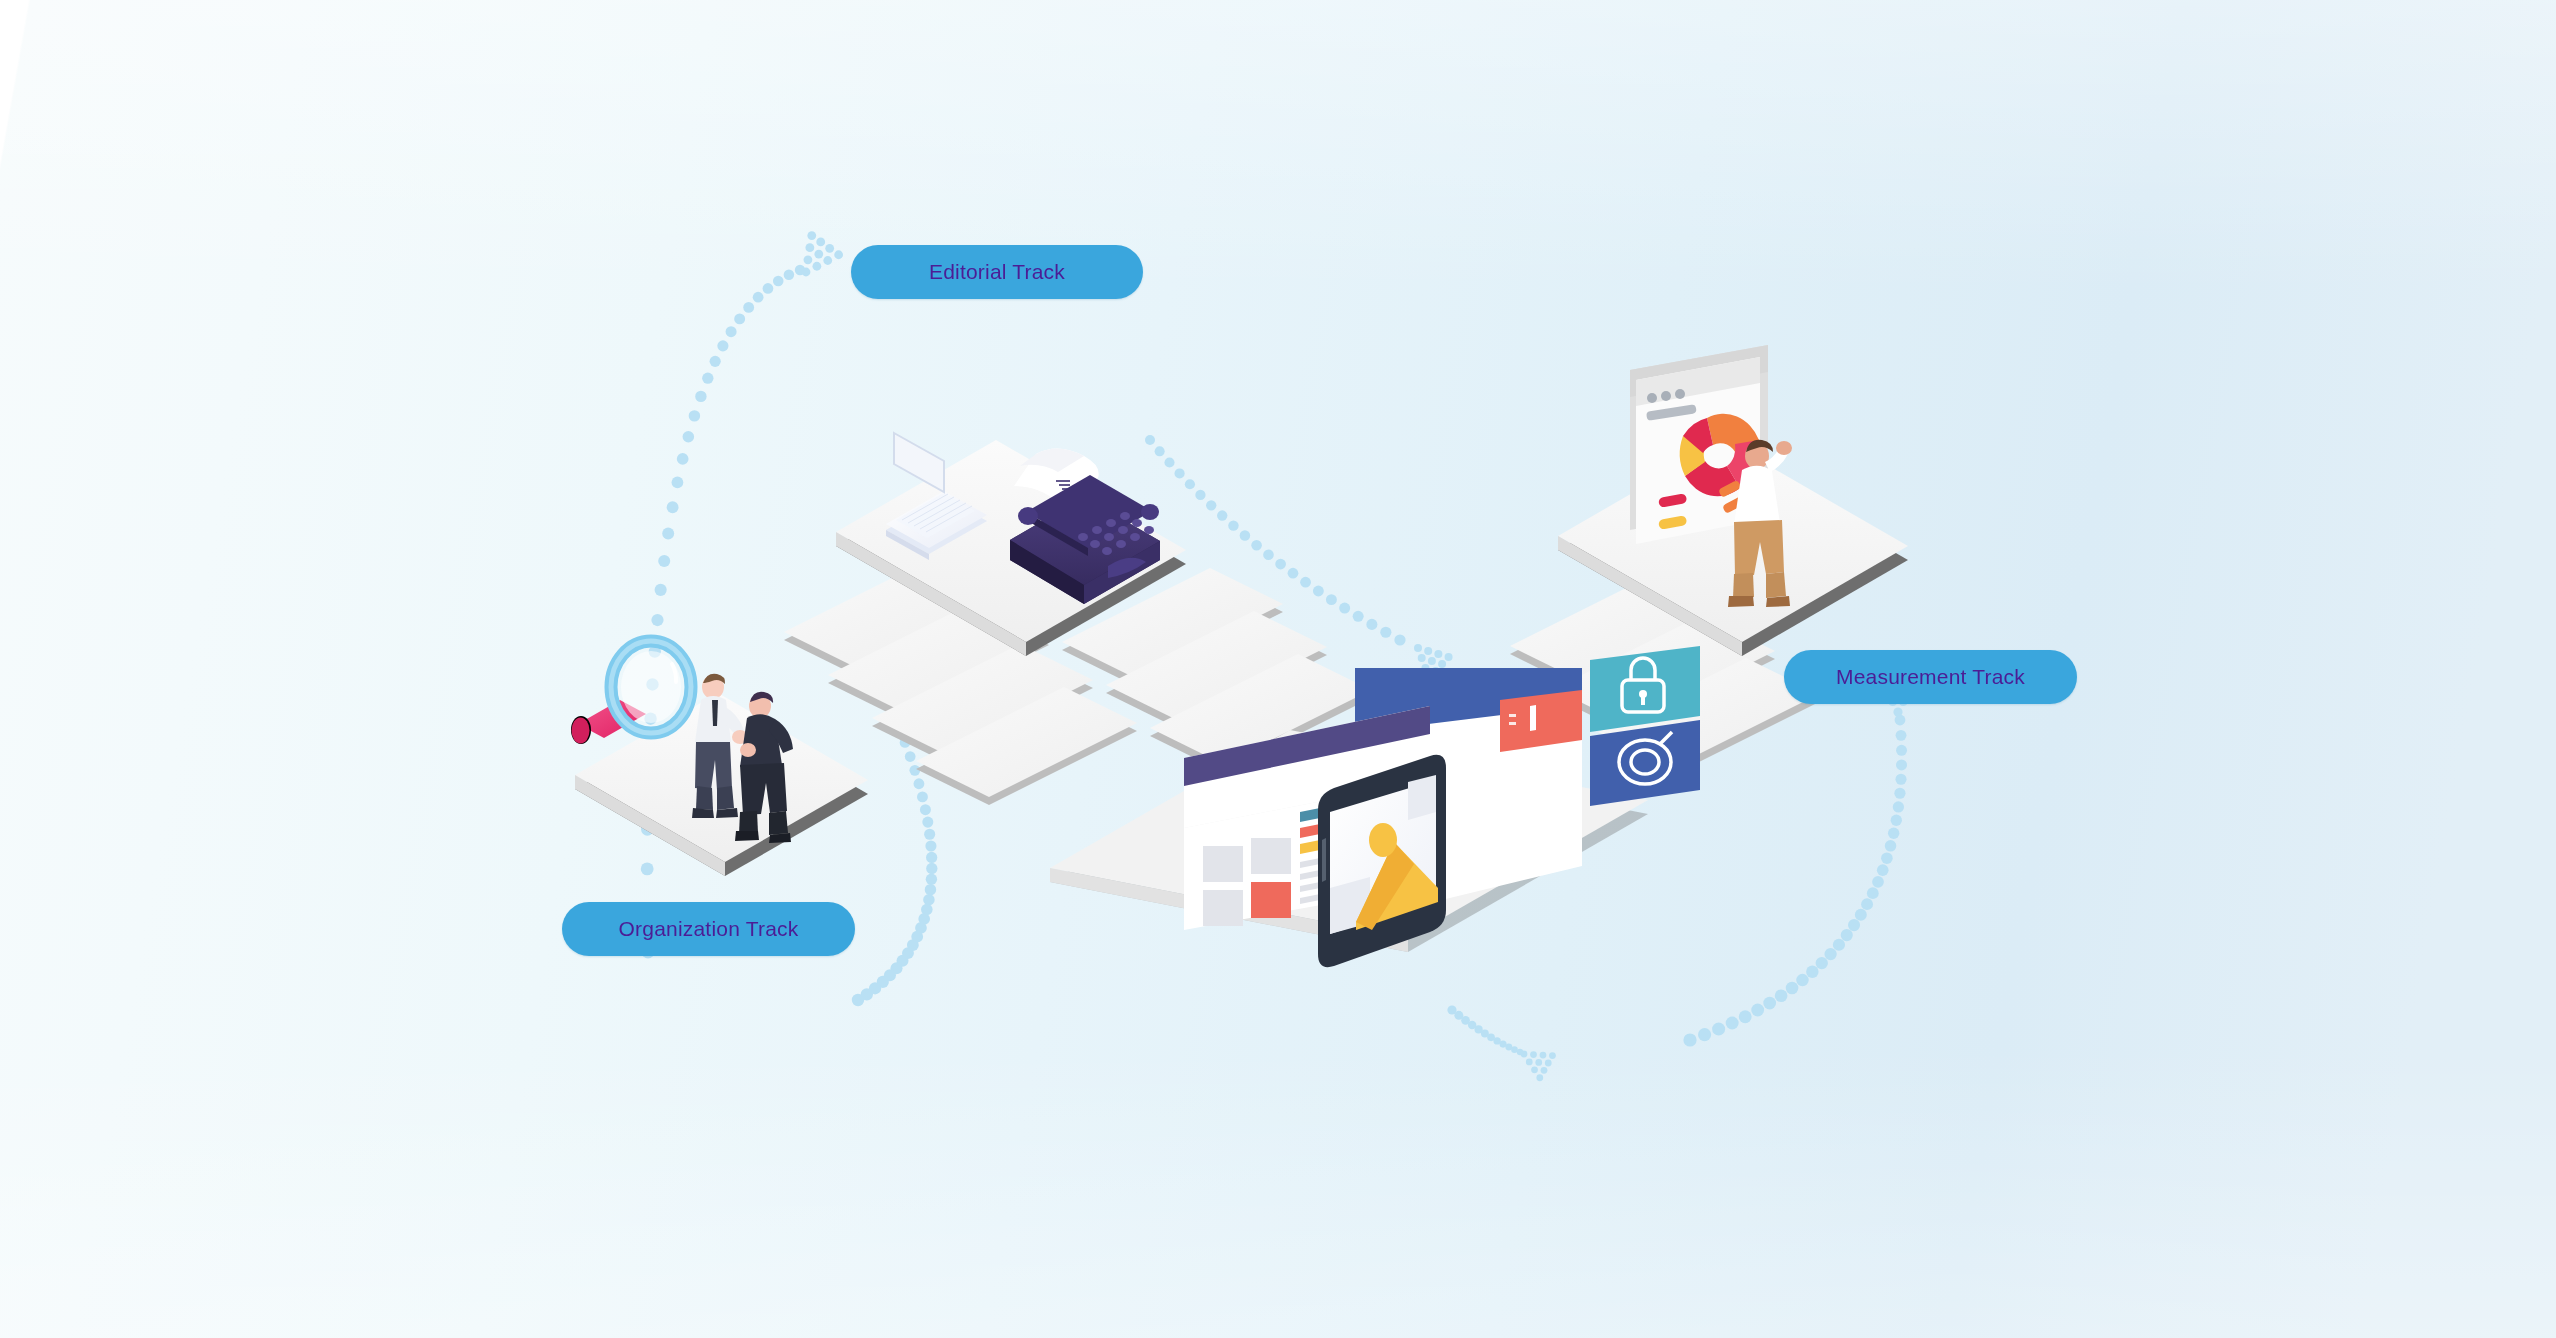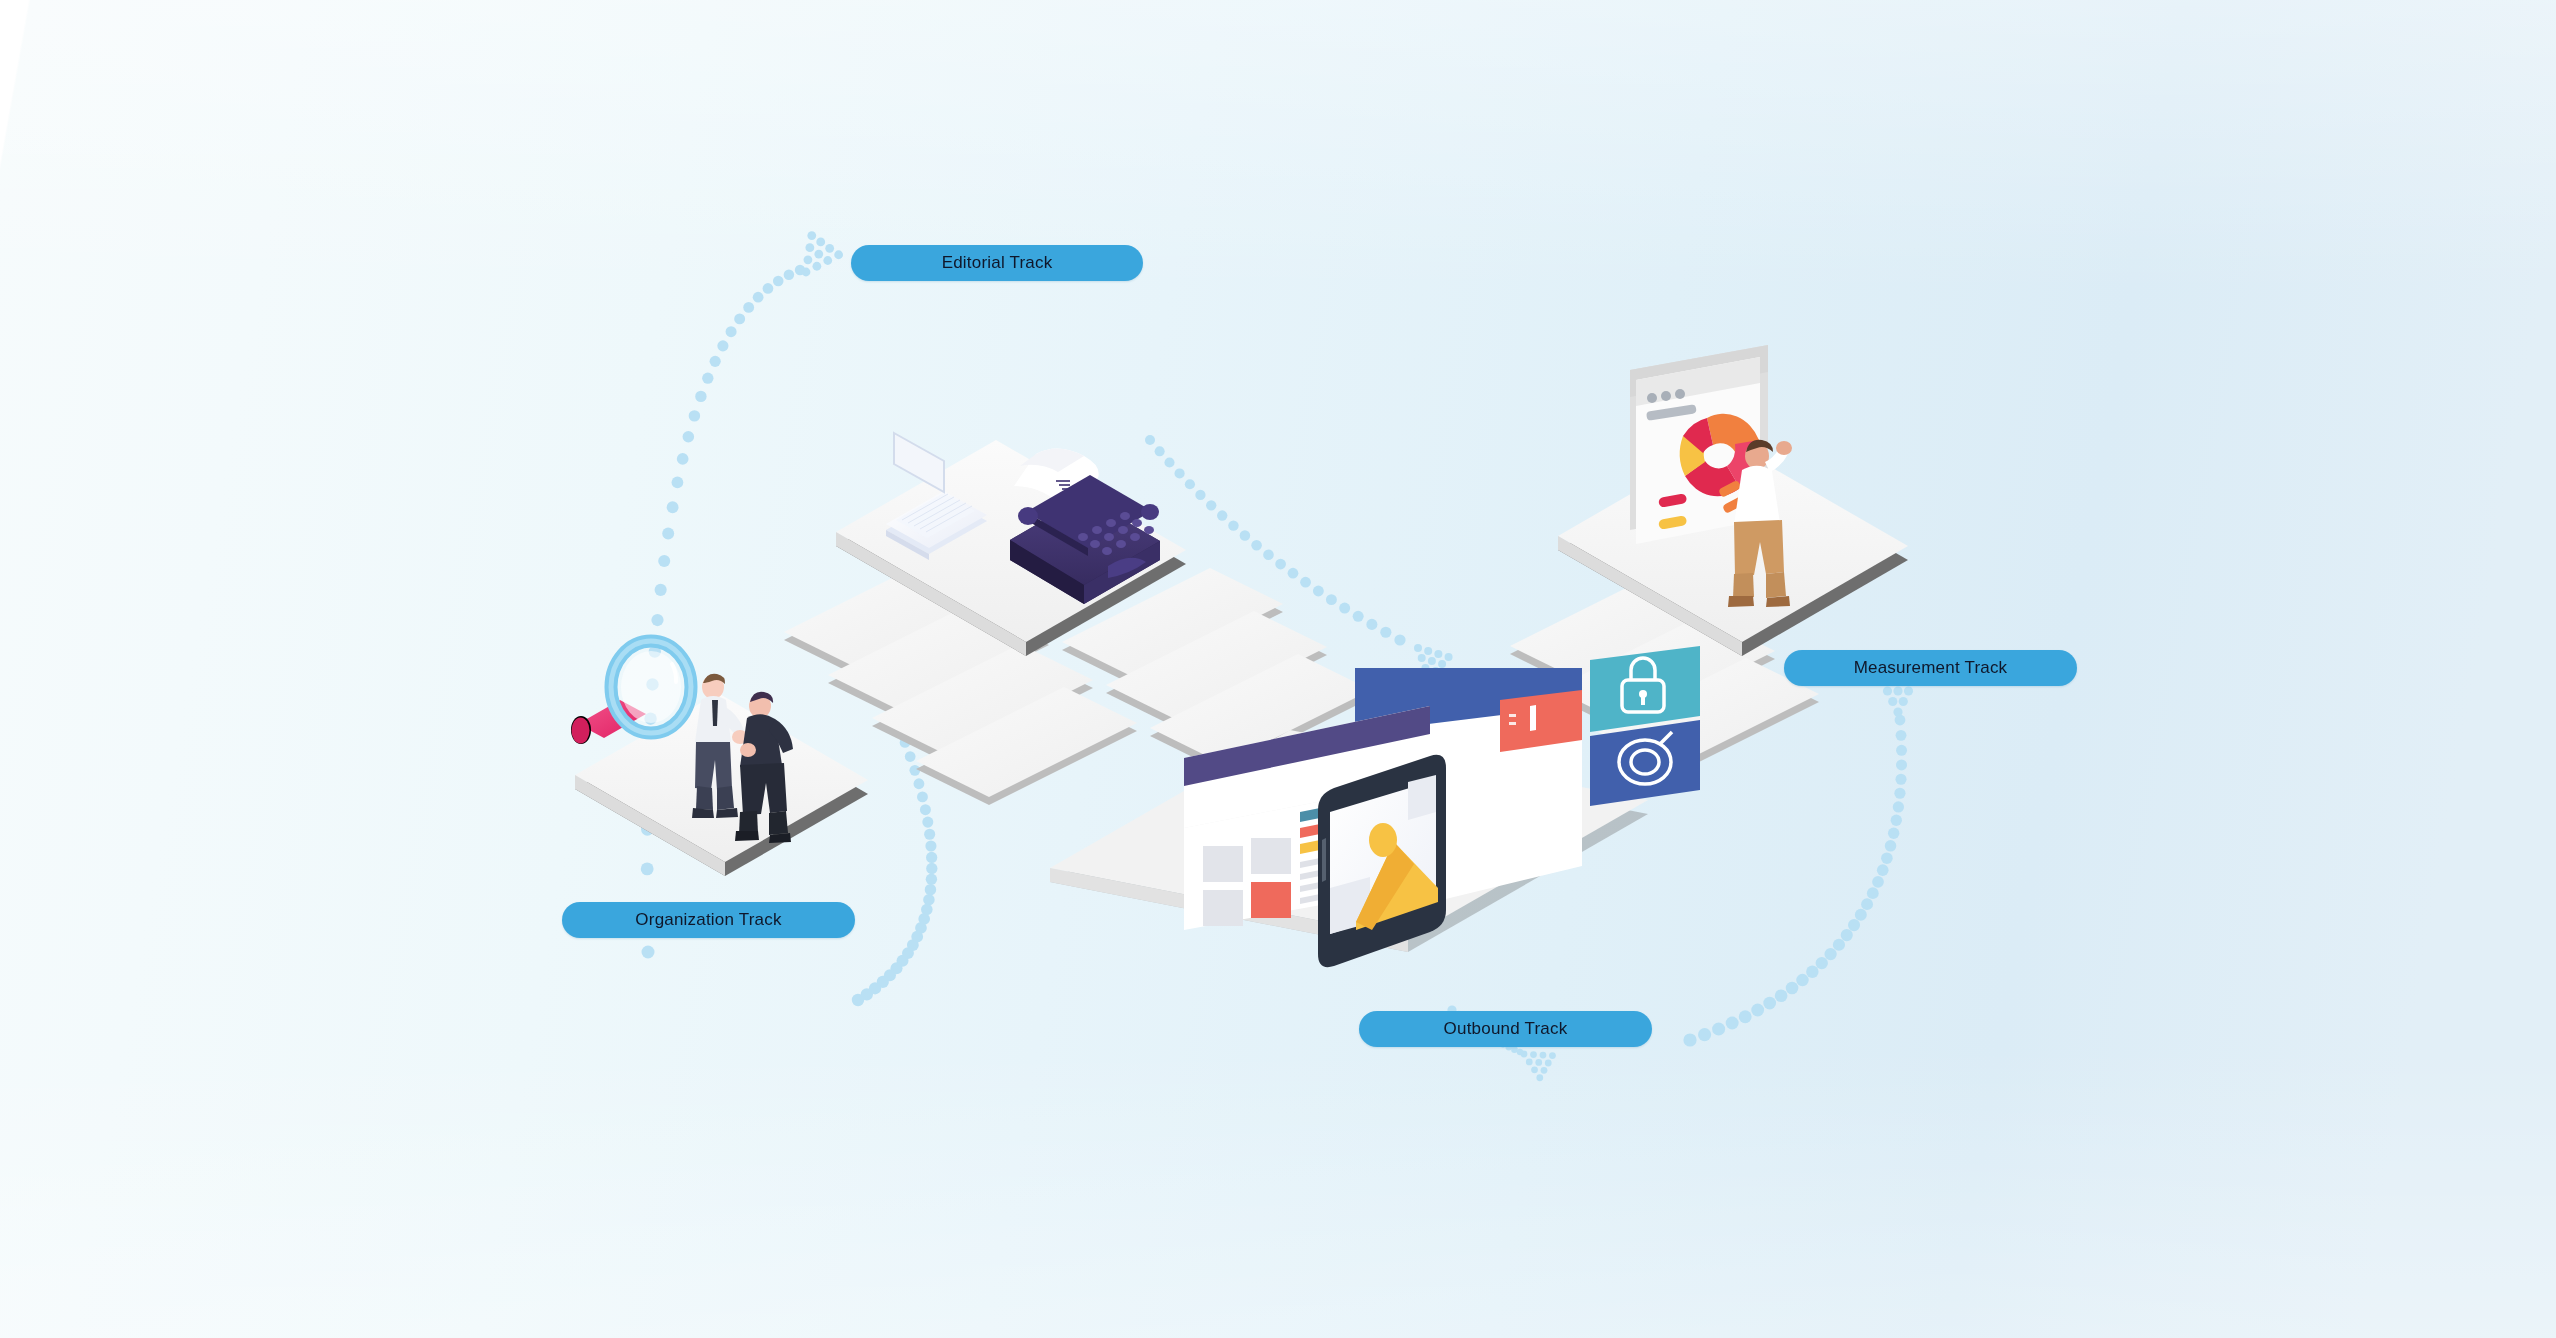--- a/index.html
+++ b/index.html
@@ -25,25 +25,25 @@
   #bg::after{
     content:"";
     position:absolute; inset:0;
     background:linear-gradient(180deg, rgba(255,255,255,.35) 0%, rgba(255,255,255,0) 22%, rgba(255,255,255,0) 78%, rgba(255,255,255,.30) 100%);
   }
   #art { position:absolute; left:0; top:0; width:2556px; height:1338px; }
 
   .pill{
     position:absolute;
     display:flex; align-items:center; justify-content:center;
-    height:36px;
+    height:54px;
     border-radius:27px;
     background:#3aa6dd;
-    color:#0f172a;
-    font-size:17px;
+    color:#4c1d95;
+    font-size:21px;
     letter-spacing:.2px;
     white-space:nowrap;
     padding:0 30px;
     box-shadow:0 1px 2px rgba(40,120,165,.18);
     user-select:none;
   }
   .pill-editorial    { left:851px;  top:245px;  width:292px; }
   .pill-organization { left:562px;  top:902px;  width:293px; }
   .pill-outbound     { left:1359px; top:1011px; width:293px; }
   .pill-measurement  { left:1784px; top:650px;  width:293px; }
@@ -537,16 +537,15 @@
       <path d="M1766,574 l18,-2 2,24 -20,2 z" fill="#c28f5b"></path>
       <path d="M1729,596 l24,0 1,10 -26,1 z" fill="#9e6a3f"></path>
       <path d="M1767,598 l22,-2 1,10 -24,1 z" fill="#9e6a3f"></path>
     </g>
   </svg>
 
   <div class="pill pill-editorial">Editorial Track</div>
 
   <div class="pill pill-organization">Organization Track</div>
 
-  <div class="pill pill-outbound">Outbound Track</div>
 
   <div class="pill pill-measurement">Measurement Track</div>
 </div>
 
 </body></html>

